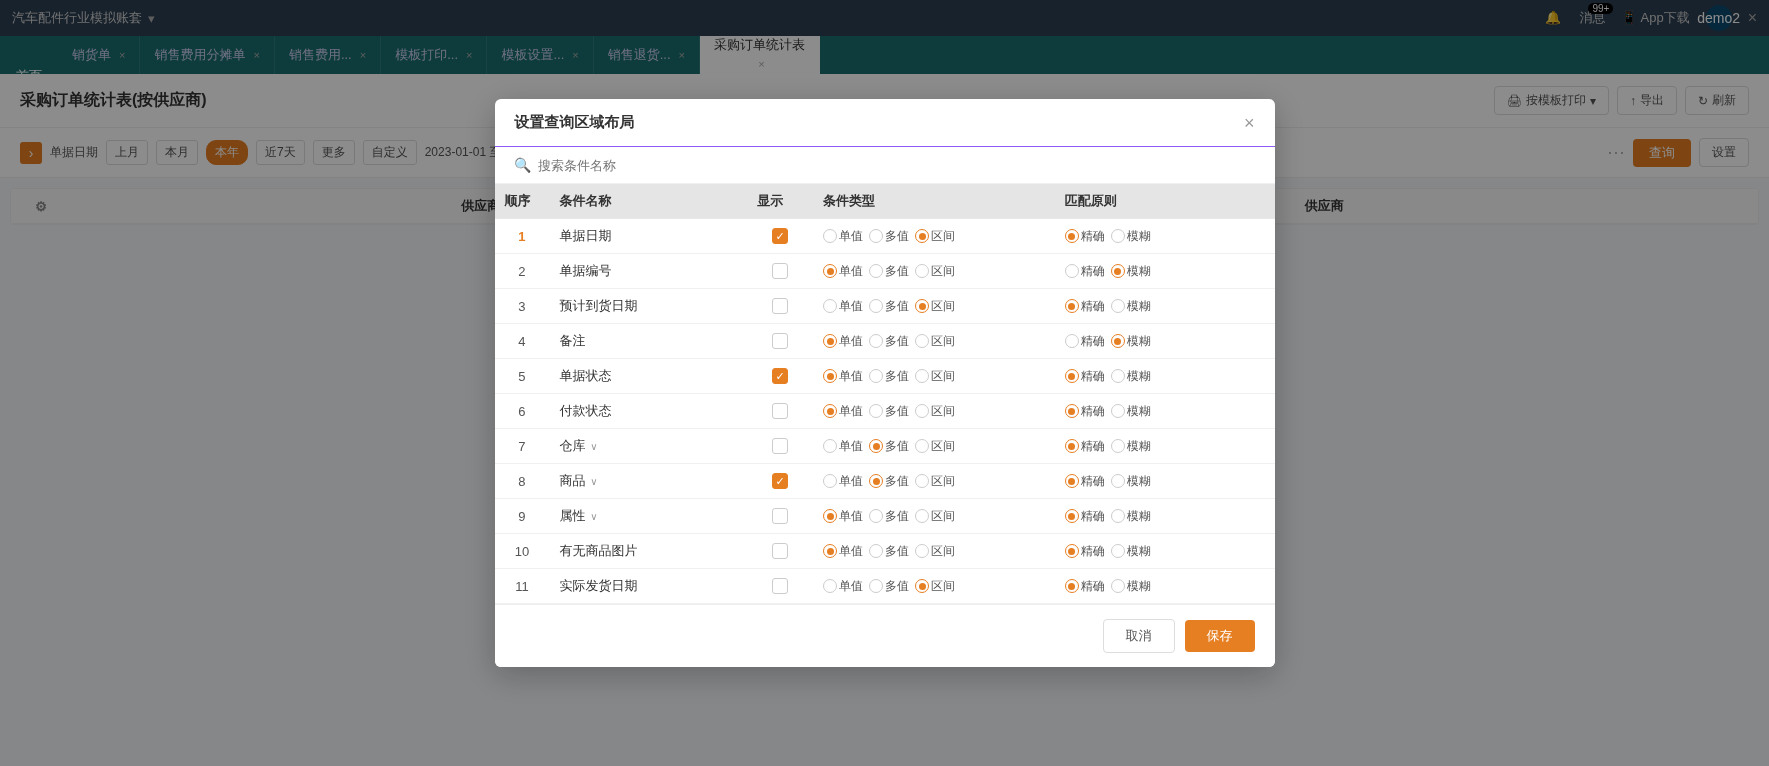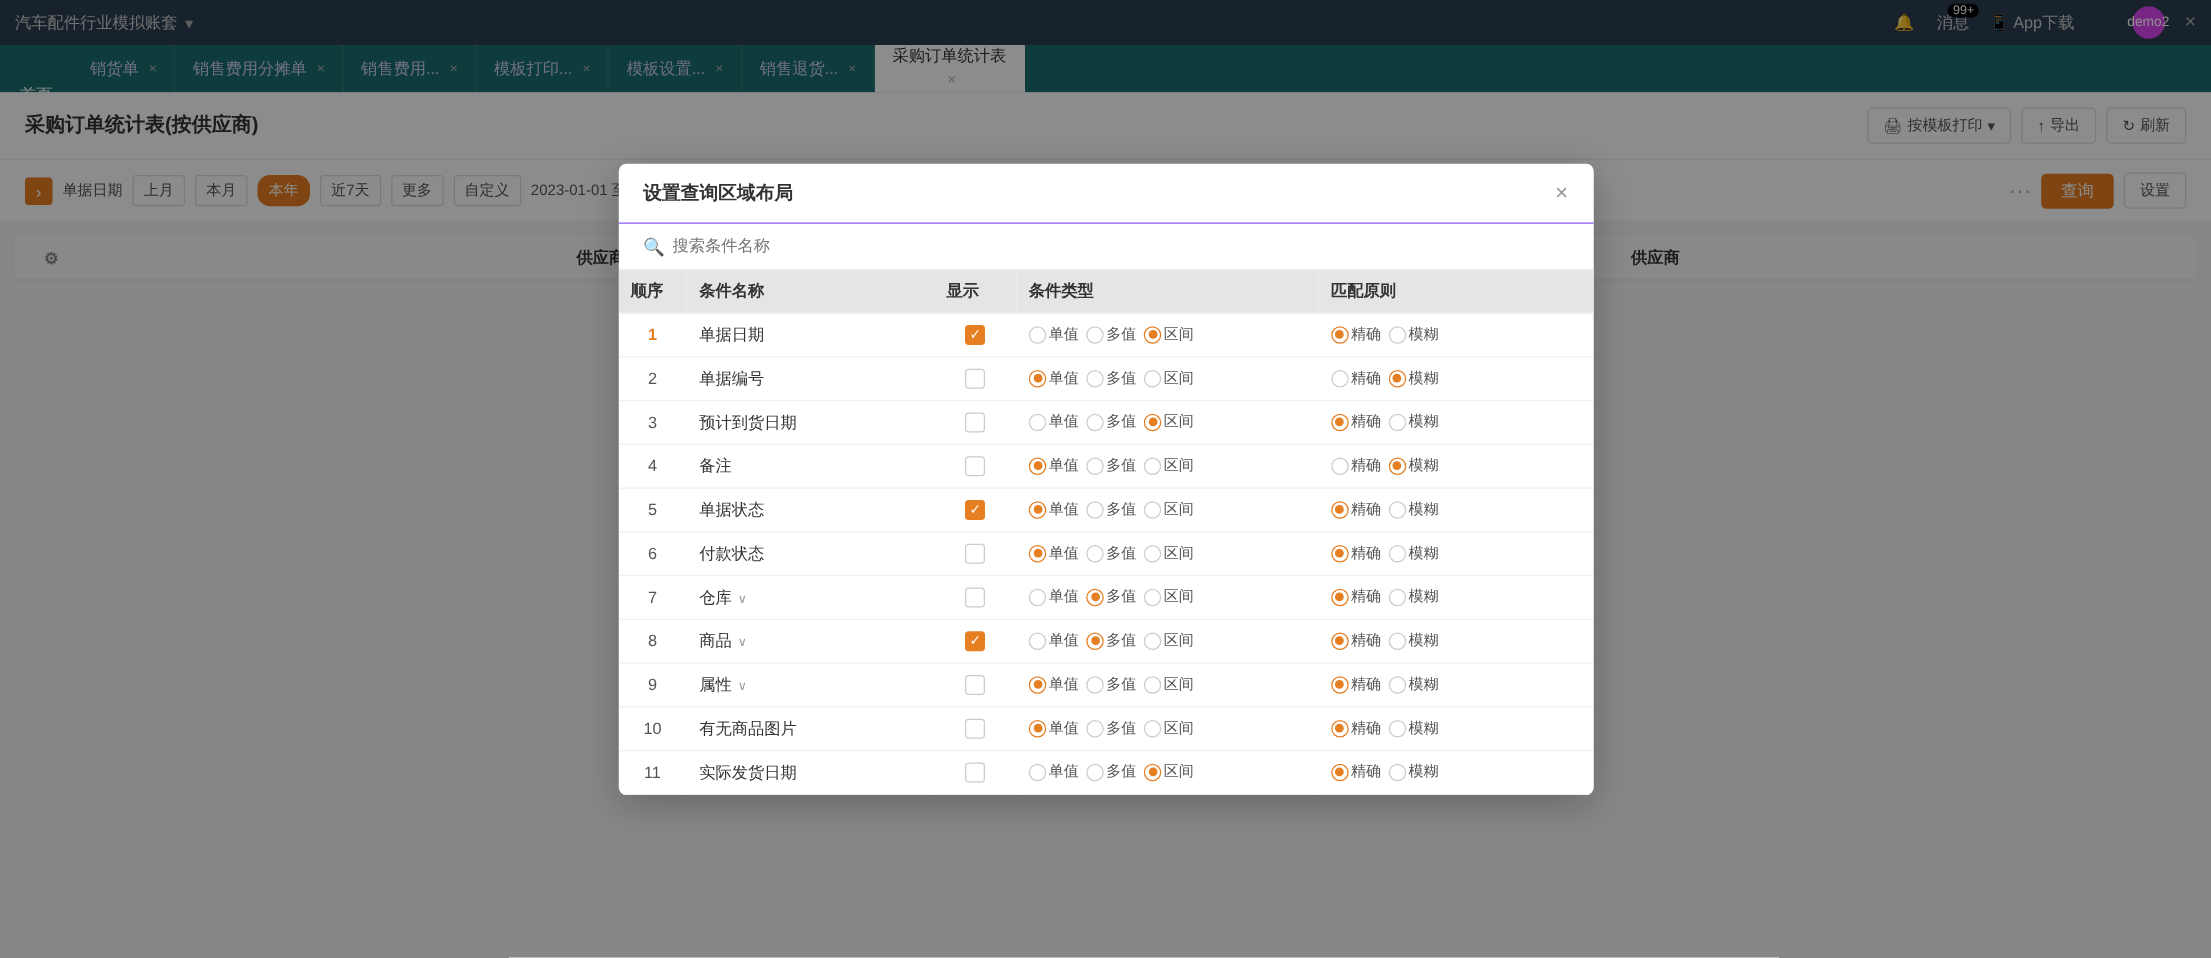--- a/index.html
+++ b/index.html
@@ -12,21 +12,21 @@
       display: flex;
       align-items: center;
       justify-content: space-between;
       padding: 0 12px;
       color: #fff;
     }
     .top-bar-left { font-size: 13px; color: #ccc; display: flex; align-items: center; gap: 6px; }
     .top-bar-right { display: flex; align-items: center; gap: 16px; font-size: 13px; color: #ccc; }
     .top-bar-right .notif { position: relative; cursor: pointer; }
     .badge { background: #000000; color: #fff; border-radius: 8px; font-size: 10px; padding: 0 4px; position: absolute; top: -6px; right: -8px; }
-    .avatar-circle { width: 26px; height: 26px; border-radius: 50%; background: #d946ef; color: #fff; display: flex; align-items: center; justify-content: center; font-size: 11px; cursor: pointer; margin-left: 30px; }
+    .avatar-circle { width: 26px; height: 26px; border-radius: 50%; background: #0c4a6e; color: #fff; display: flex; align-items: center; justify-content: center; font-size: 14px; cursor: pointer; }
     .close-top { color: #aaa; cursor: pointer; font-size: 16px; }
 
     
     .tab-bar {
       background: #1a6e6e;
       height: 38px;
       display: flex;
       align-items: center;
       padding: 0 0;
       gap: 0;
@@ -785,14 +785,18 @@
                     <span class="radio-circle"></span>
                     <span class="radio-label">模糊</span>
                   </label>
                 </div>
               </td>
             </tr>
           </tbody>
       </table>
     </div>
 
+    <div class="modal-footer">
+      <button class="btn-cancel">取消</button>
+      <button class="btn-save">保存</button>
+    </div>
   </div>
 </div>
 
 </body></html>

